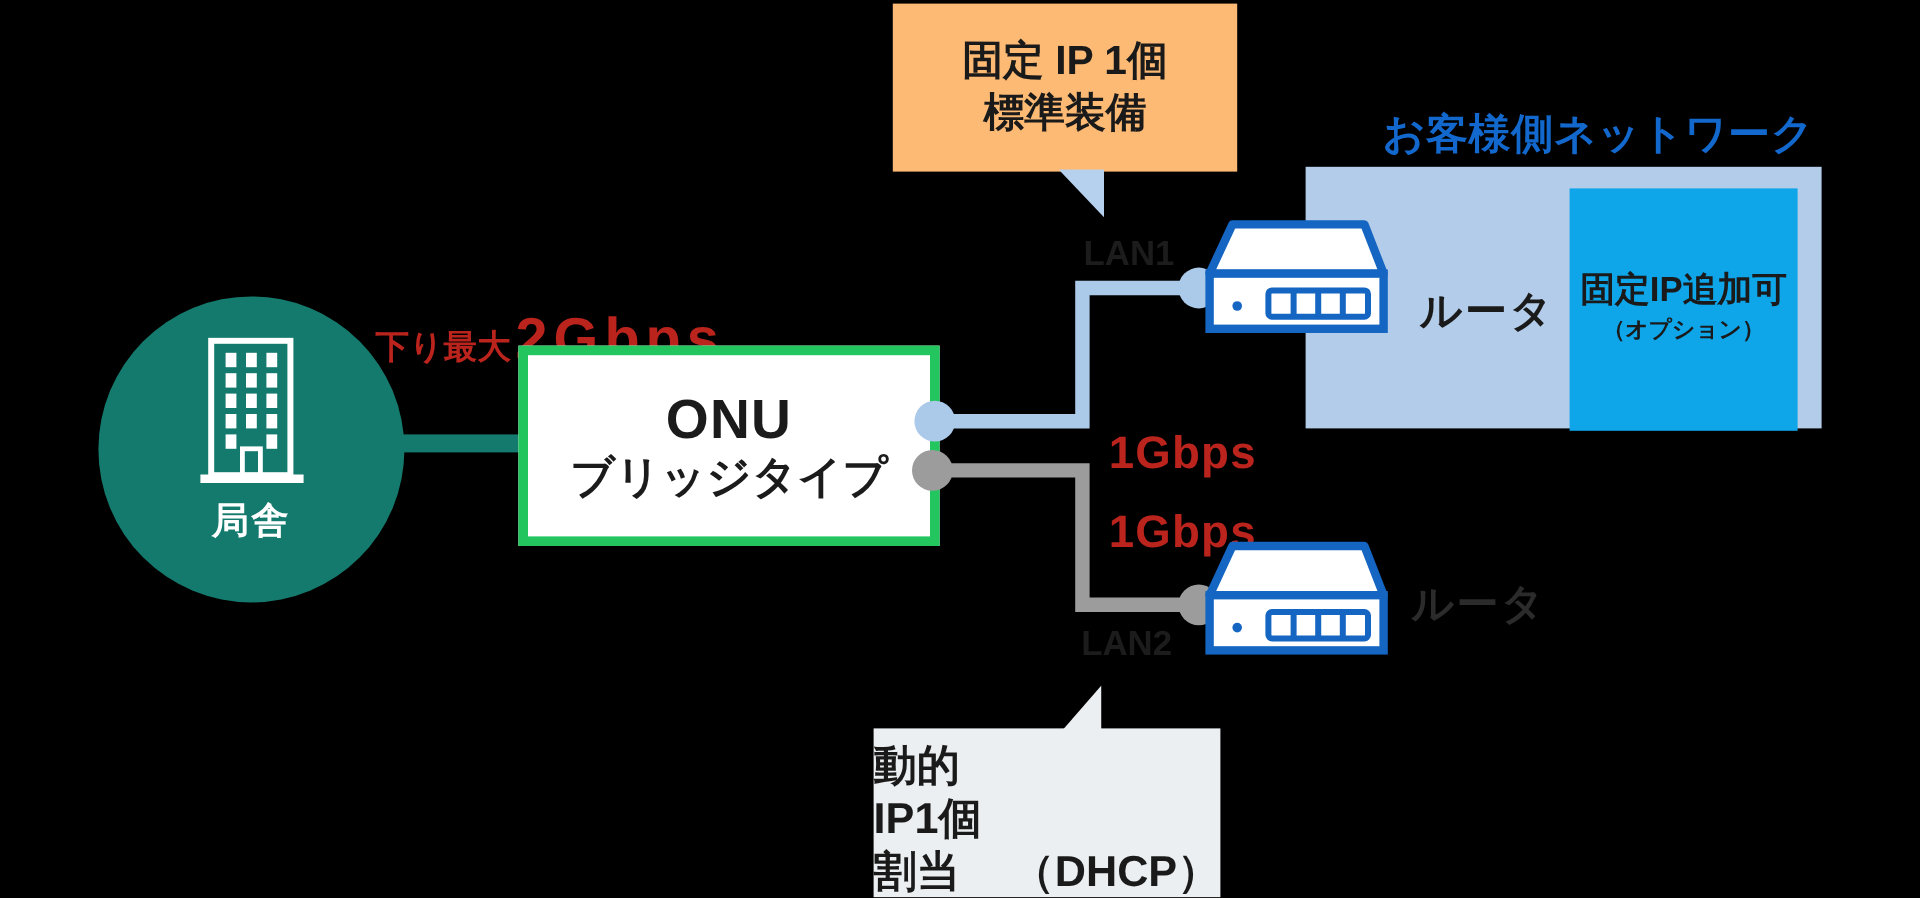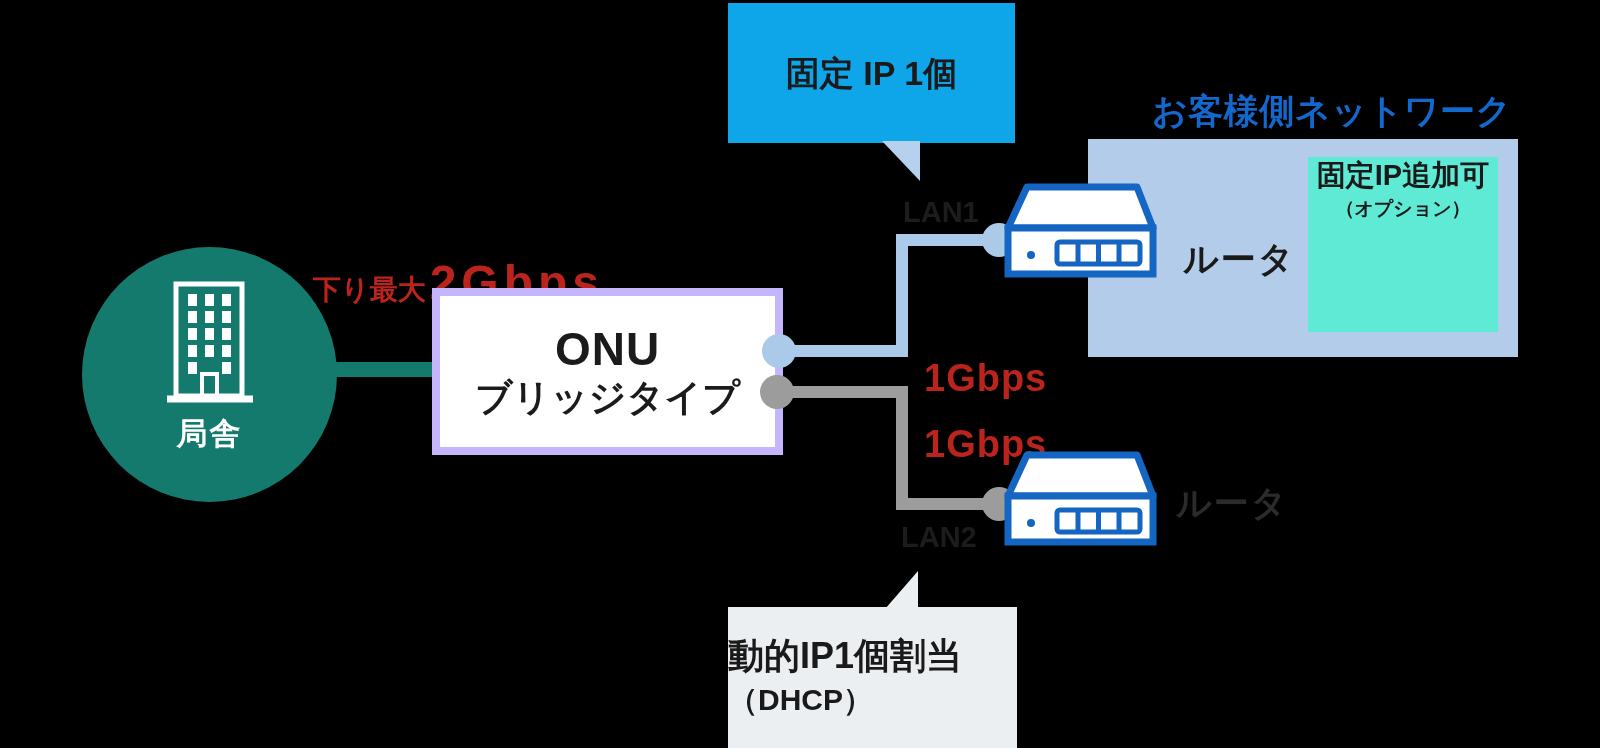--- a/index.html
+++ b/index.html
@@ -12,49 +12,49 @@
   
   .office-circle{left:82px;top:247px;width:255px;height:255px;border-radius:50%;background:#147a6d;}
   .office-label{top:166px;left:0;width:100%;text-align:center;color:#fff;font-size:31px;letter-spacing:2px;}
   .building-svg{left:50%;top:34px;transform:translateX(-50%);}
 
   
   .green-line{left:330px;top:362px;width:106px;height:15px;background:#147a6d;}
 
   
   .onu-box{left:432px;top:288px;width:351px;height:167px;box-sizing:border-box;
-    background:#fff;border:8px solid #c4b5fd;display:flex;flex-direction:column;
+    background:#fff;border:8px solid #22c55e;display:flex;flex-direction:column;
     align-items:center;justify-content:center;color:#1b1b1b;}
   .onu-title{font-size:46px;line-height:52px;letter-spacing:1px;}
   .onu-subtitle{font-size:37px;line-height:46px;}
 
   
   .downstream{left:313px;top:220px;display:flex;align-items:baseline;color:#bb241d;white-space:nowrap;}
   .downstream .prefix{font-size:28px;}
   .downstream .speed{font-size:48px;letter-spacing:5px;margin-left:4px;}
 
   
-  .callout-top{left:728px;top:3px;width:287px;height:140px;background:#0ea5e9;
+  .callout-top{left:744px;top:3px;width:287px;height:140px;background:#fdba74;
     display:flex;flex-direction:column;align-items:center;justify-content:center;
     color:#1a1a1a;font-size:34px;line-height:43px;}
   .callout-top-tail{left:882px;top:141px;width:38px;height:40px;background:#b6d1ee;
     clip-path:polygon(0 0,100% 0,100% 100%);}
   .callout-bottom{left:728px;top:607px;width:289px;height:141px;background:#eceff1;
-    display:flex;flex-direction:column;align-items:flex-start;justify-content:center;
+    display:flex;flex-direction:row;align-items:flex-end;justify-content:center;
     color:#1a1a1a;line-height:44px;}
   .callout-bottom .l1{font-size:36px;}
-  .callout-bottom .l2{font-size:30px;}
+  .callout-bottom .l2{font-size:36px;}
   .callout-bottom-tail{left:885px;top:571px;width:33px;height:38px;background:#eceff1;
     clip-path:polygon(100% 0,100% 100%,0 100%);}
 
   
   .panel{left:1088px;top:139px;width:430px;height:218px;background:#b3cce9;}
   .panel-title{left:1152px;top:88px;font-size:35px;color:#1268cc;letter-spacing:0.5px;white-space:nowrap;}
-  .option-box{left:1308px;top:157px;width:190px;height:175px;background:#5eead4;
-    display:flex;flex-direction:column;align-items:center;justify-content:flex-start;
+  .option-box{left:1308px;top:157px;width:190px;height:202px;background:#0ea5e9;
+    display:flex;flex-direction:column;align-items:center;justify-content:center;
     color:#1a1a1a;text-align:center;}
   .option-box .l1{font-size:29px;line-height:36px;white-space:nowrap;}
   .option-box .l2{font-size:19px;line-height:32px;white-space:nowrap;}
   .router-label-top{left:1183px;top:236px;font-size:35px;color:#1a1a1a;letter-spacing:2px;white-space:nowrap;}
   .router-label-bottom{left:1176px;top:480px;font-size:35px;color:#2b2b2b;letter-spacing:2px;white-space:nowrap;}
 
   
   .speed{color:#bb241d;font-size:38px;letter-spacing:1px;white-space:nowrap;margin-top:35px;}
   .speed-top{left:924px;top:322px;}
   .speed-bottom{left:924px;top:388px;}
@@ -147,20 +147,21 @@
   <div class="abs router-label-top">ルータ</div>
   <div class="abs router-label-bottom">ルータ</div>
 
   <div class="abs option-box">
     <div class="l1">固定IP追加可</div>
     <div class="l2">（オプション）</div>
   </div>
 
   <div class="abs callout-top">
     <div>固定 IP 1個</div>
+    <div>標準装備</div>
   </div>
   <div class="abs callout-top-tail"></div>
 
   <div class="abs callout-bottom">
     <div class="l1">動的IP1個割当</div>
     <div class="l2">（DHCP）</div>
   </div>
   <div class="abs callout-bottom-tail"></div>
 
 </div>

